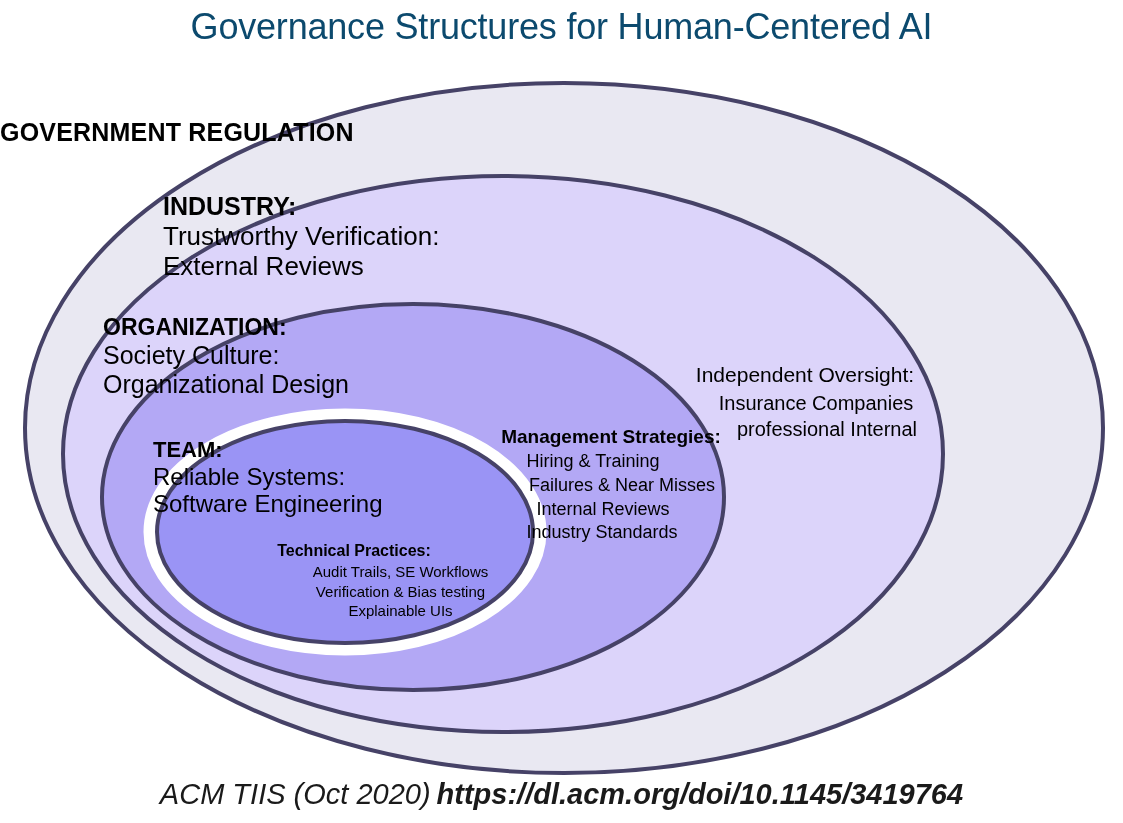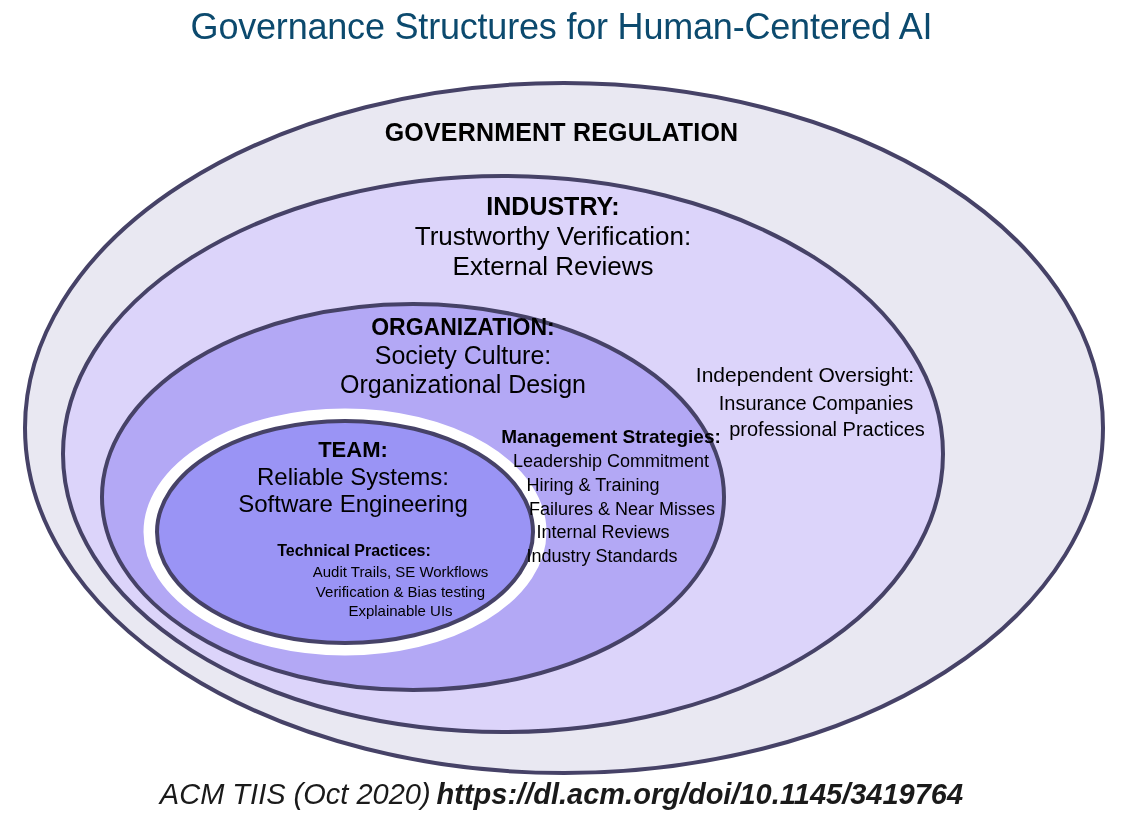--- a/index.html
+++ b/index.html
@@ -32,21 +32,20 @@
   #diagram {
     position: absolute;
     top: 0;
     left: 0;
     width: 1123px;
     height: 823px;
   }
 
   .layer-label {
     position: absolute;
-    text-align: center;
     line-height: 1.16;
     color: #000000;
     pointer-events: none;
   }
 
   
   #label-government {
     top: 118px;
     left: 0;
     width: 1123px;
@@ -243,28 +242,27 @@
 
 <div id="block-technical">
   <span class="blk-hdr">Technical Practices:</span>
   <span class="blk-item">Audit Trails, SE Workflows</span>
   <span class="blk-item">Verification &amp; Bias testing</span>
   <span class="blk-item">Explainable UIs</span>
 </div>
 
 <div id="block-management">
   <span class="blk-hdr">Management Strategies:</span>
-  <span class="blk-item i0">Leadership Commitment</span>
   <span class="blk-item i1">Hiring &amp; Training</span>
   <span class="blk-item i2">Failures &amp; Near Misses</span>
   <span class="blk-item i3">Internal Reviews</span>
   <span class="blk-item i4">Industry Standards</span>
 </div>
 
 <div id="block-oversight">
   <span class="blk-hdr">Independent Oversight:</span>
   <span class="blk-item i1">Insurance Companies</span>
-  <span class="blk-item i3">professional Practices</span>
+  <span class="blk-item i3">professional Internal</span>
 </div>
 
 <div id="footer-citation">
   <span class="cite-src">ACM TIIS (Oct 2020)</span><span class="cite-url">https://dl.acm.org/doi/10.1145/3419764</span>
 </div>
 
 </body></html>

